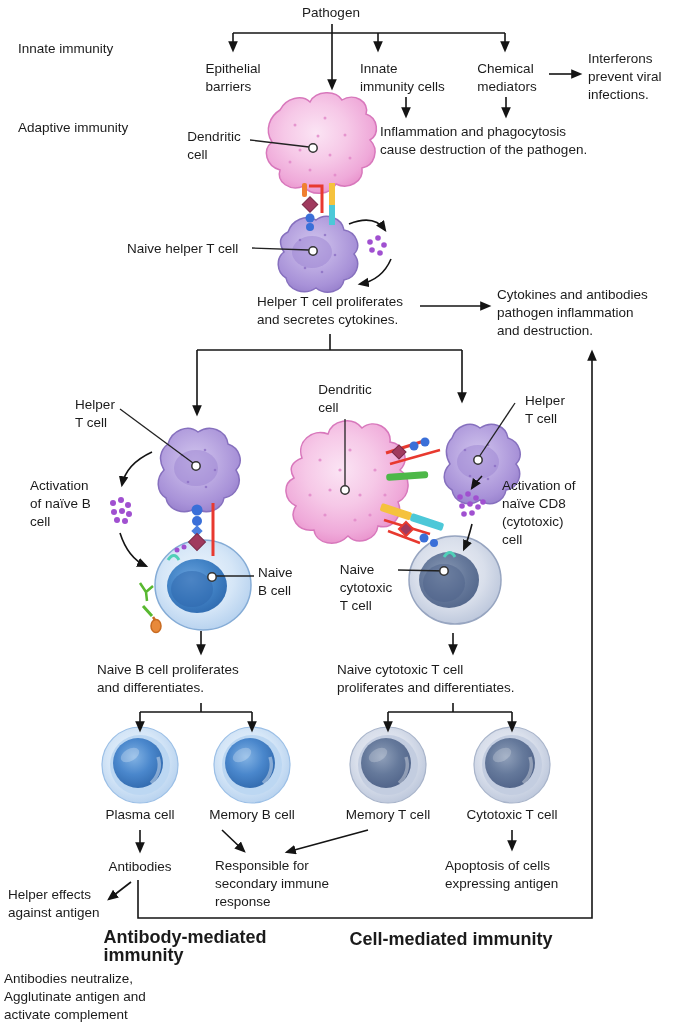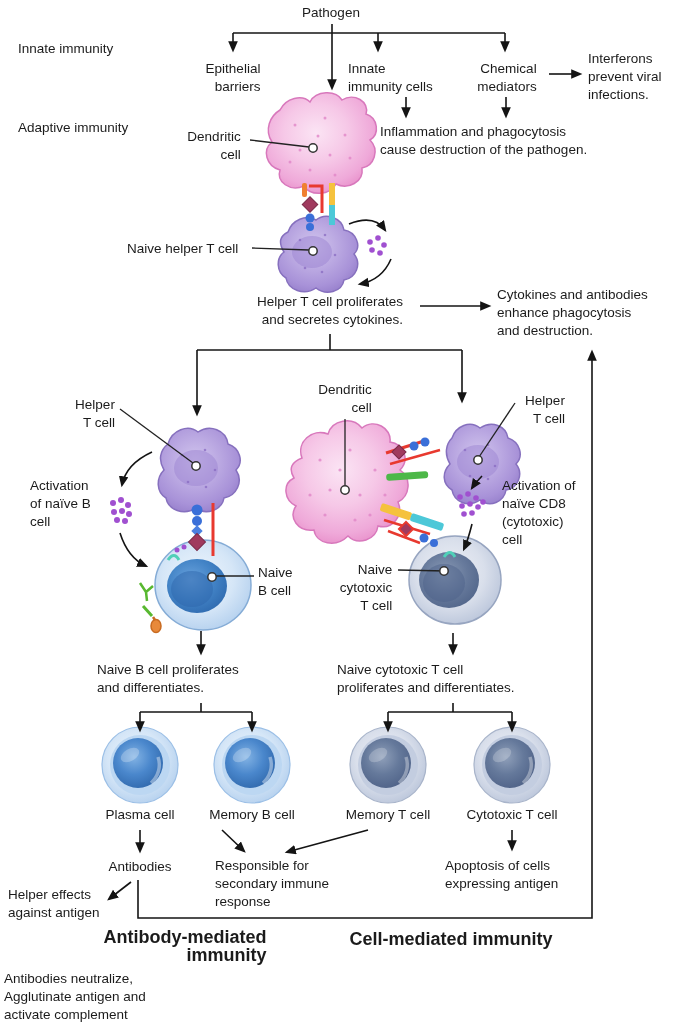--- a/index.html
+++ b/index.html
@@ -1,20 +1,20 @@
 <!DOCTYPE html>
 <html><head>
 <meta charset="utf-8">
 <style>
   html,body{margin:0;padding:0;background:#fff}
   .canvas{position:relative;width:677px;height:1024px;background:#fff;
           font-family:"Liberation Sans",sans-serif;color:#1b1b1b;overflow:hidden}
   .canvas > svg{position:absolute;left:0;top:0}
   .t{position:absolute;font-size:13.5px;line-height:18px;white-space:nowrap}
-  .c{transform:translateX(-50%);text-align:right}
+  .c{transform:translateX(-50%);text-align:left}
   .bold{font-weight:700;font-size:18px;line-height:18px}
 </style>
 </head>
 <body>
 
 <div class="canvas">
 
 <svg width="677" height="1024" viewBox="0 0 677 1024">
   <defs>
     <marker id="ah" markerWidth="9" markerHeight="8" refX="5.5" refY="3" orient="auto" markerUnits="strokeWidth">
@@ -319,21 +319,21 @@
 
   <div class="t c" style="left:331px;top:4px">Pathogen</div>
 
   <div class="t" style="left:18px;top:40px">Innate immunity</div>
   <div class="t" style="left:18px;top:119px">Adaptive immunity</div>
 
   <div class="t c" style="left:233px;top:60px">
     <div>Epithelial</div>
     <div>barriers</div>
   </div>
-  <div class="t" style="left:348px;top:60px">
+  <div class="t" style="left:360px;top:60px">
     <div>Innate</div>
     <div>immunity cells</div>
   </div>
   <div class="t c" style="left:507px;top:60px">
     <div>Chemical</div>
     <div>mediators</div>
   </div>
   <div class="t" style="left:588px;top:50px">
     <div>Interferons</div>
     <div>prevent viral</div>
@@ -350,21 +350,21 @@
   </div>
 
   <div class="t" style="left:127px;top:240px">Naive helper T cell</div>
 
   <div class="t c" style="left:330px;top:293px">
     <div>Helper T cell proliferates</div>
     <div>and secretes cytokines.</div>
   </div>
   <div class="t" style="left:497px;top:286px">
     <div>Cytokines and antibodies</div>
-    <div>enhance phagocytosis</div>
+    <div>pathogen inflammation</div>
     <div>and destruction.</div>
   </div>
 
   <div class="t c" style="left:95px;top:396px">
     <div>Helper</div>
     <div>T cell</div>
   </div>
   <div class="t c" style="left:345px;top:381px">
     <div>Dendritic</div>
     <div>cell</div>

